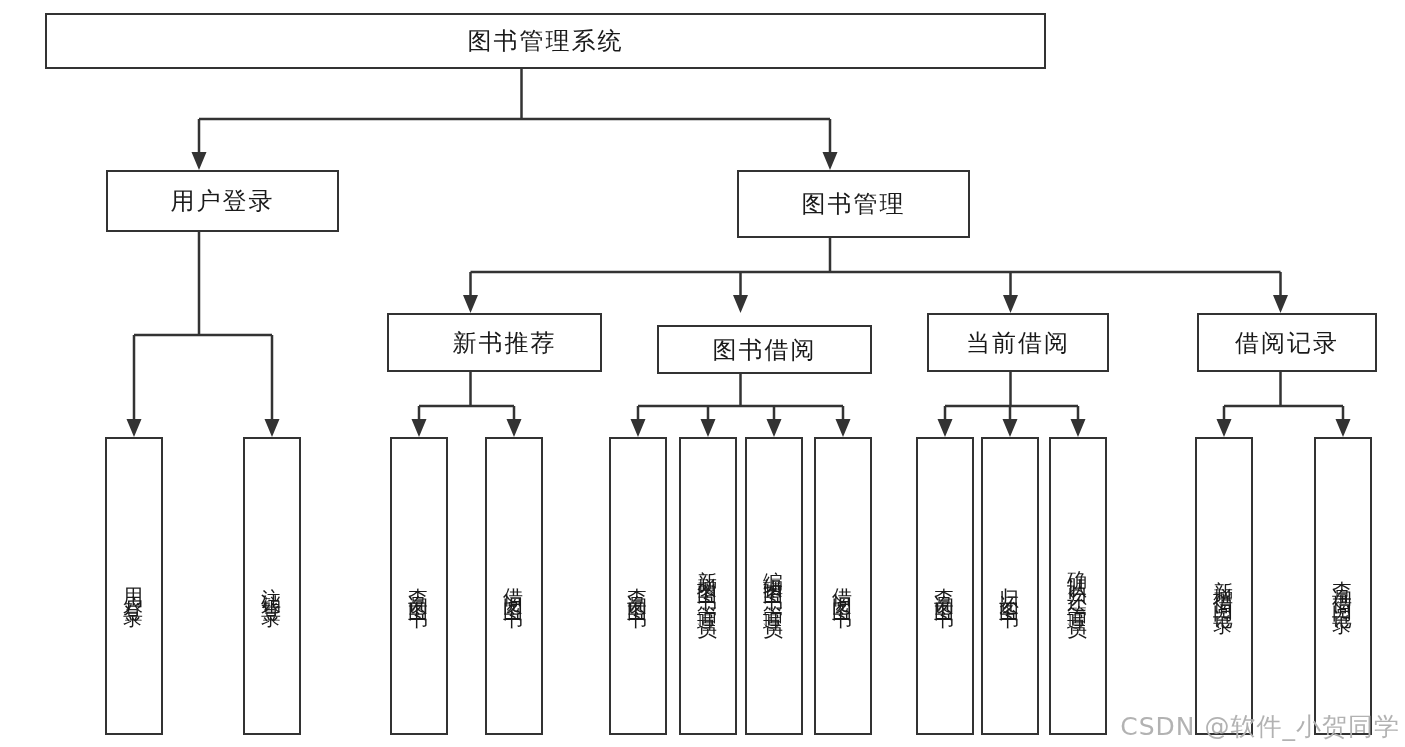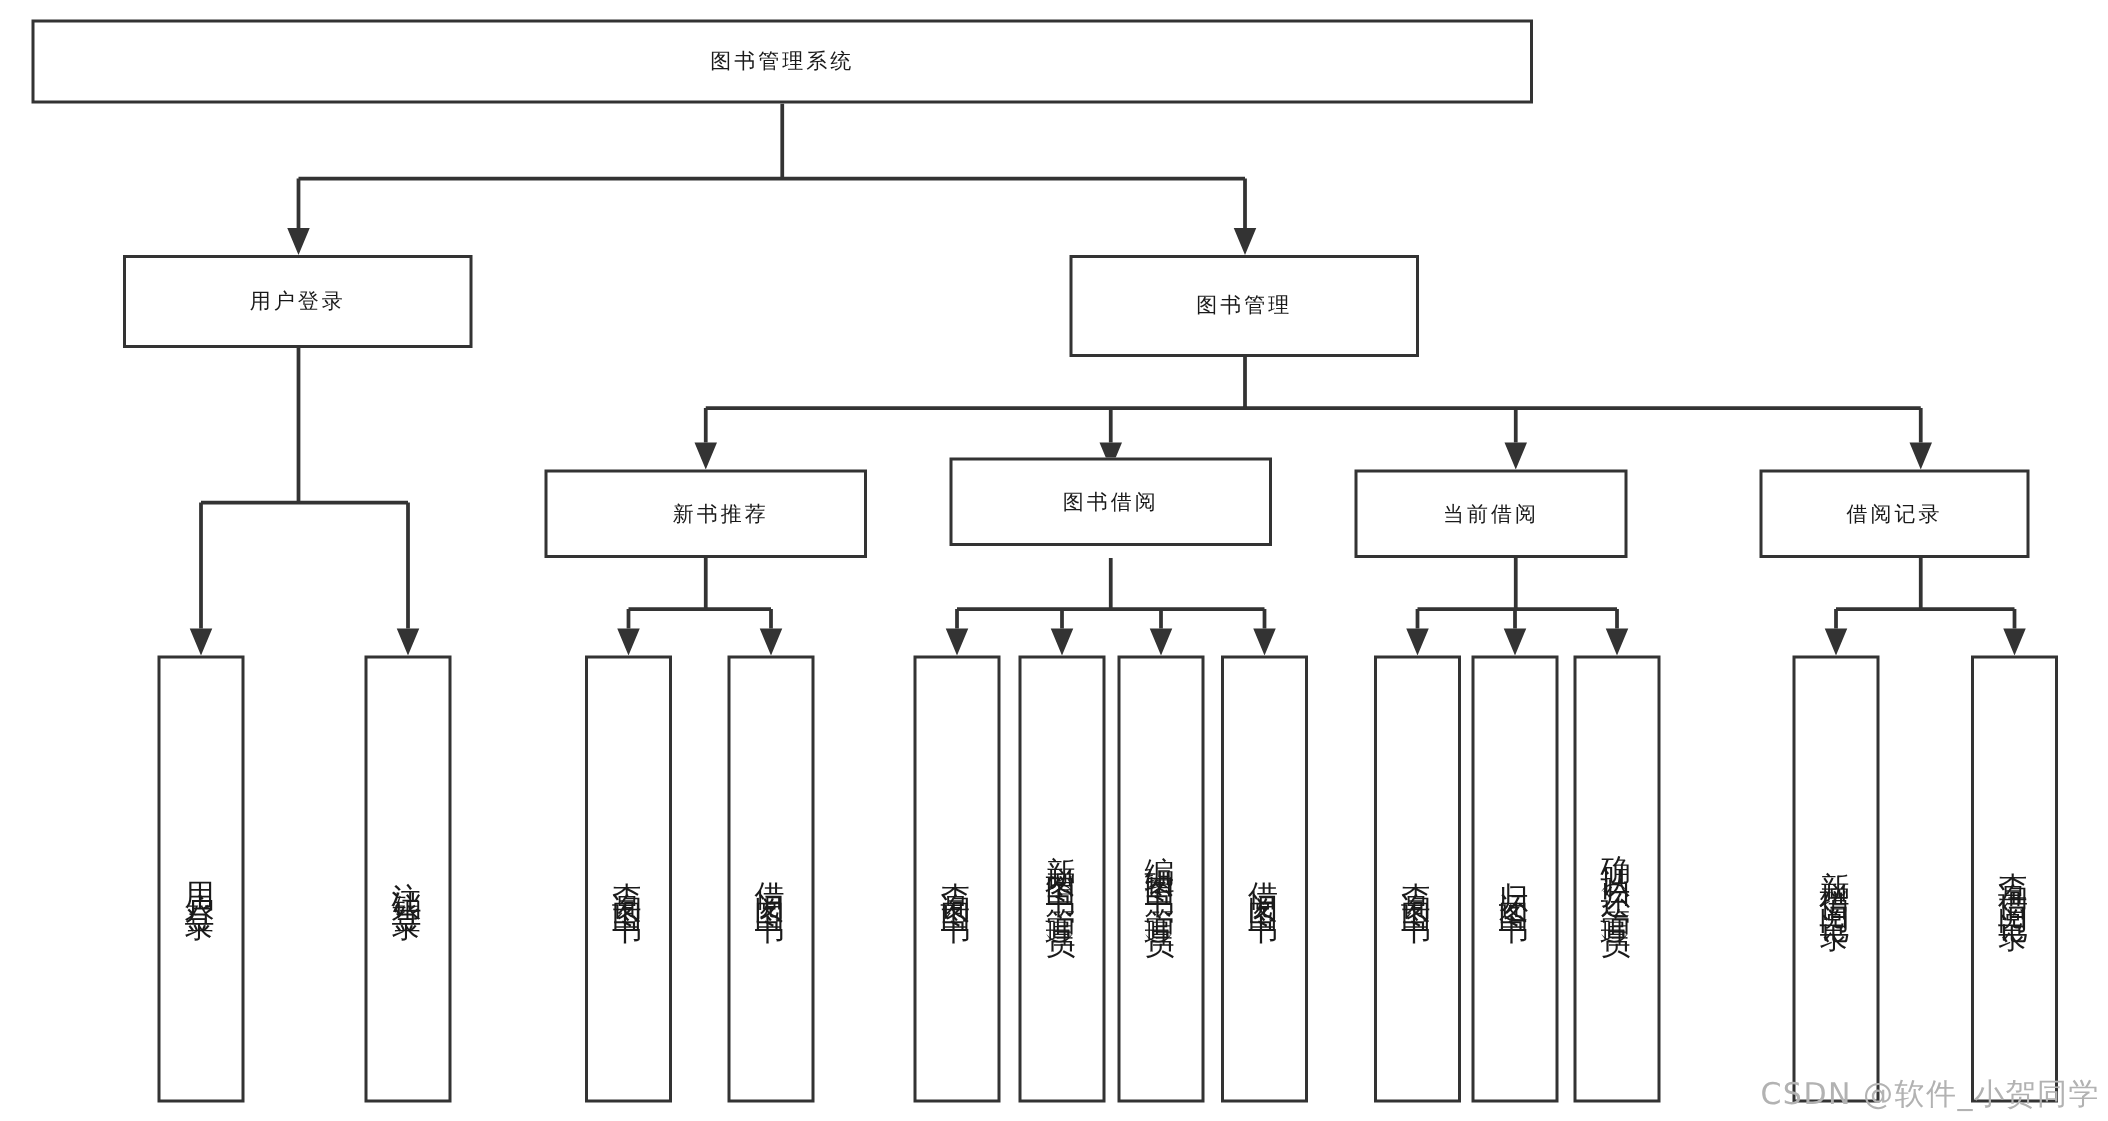--- a/index.html
+++ b/index.html
@@ -41,34 +41,35 @@
     box-sizing:border-box;
     background:var(--background);
     border:2.5px solid var(--box-border);
     color:var(--text);
     display:flex;
     align-items:center;
     justify-content:center;
     white-space:nowrap;
   }
   .hbox{
-    font-size:14px;
+    font-size:24px;
     letter-spacing:2px;
+    margin-left:24px;
   }
   .vbox{
     writing-mode:vertical-rl;
     text-orientation:mixed;
     font-size:20px;
     letter-spacing:7px;
   }
   .watermark{
     position:absolute;
     right:5px;
     bottom:4px;
-    font-size:20px;
+    font-size:25px;
     color:var(--watermark);
     letter-spacing:1px;
     z-index:5;
   }
 </style>
 </head>
 <body>
 
 <div class="canvas">
 
@@ -132,21 +133,21 @@
   </svg>
 
   <div class="hbox" style="left:21px;top:13px;width:1001px;height:56px;">图书管理系统</div>
 
   <div class="hbox" style="left:82px;top:170px;width:233px;height:62px;">用户登录</div>
 
   <div class="hbox" style="left:713px;top:170px;width:233px;height:68px;">图书管理</div>
 
   <div class="hbox" style="left:363px;top:313px;width:215px;height:59px;padding-left:20px;">新书推荐</div>
 
-  <div class="hbox" style="left:633px;top:305px;width:215px;height:59px;">图书借阅</div>
+  <div class="hbox" style="left:633px;top:325px;width:215px;height:49px;">图书借阅</div>
 
   <div class="hbox" style="left:903px;top:313px;width:182px;height:59px;">当前借阅</div>
 
   <div class="hbox" style="left:1173px;top:313px;width:180px;height:59px;">借阅记录</div>
 
   <div class="vbox" style="left:105px;top:437px;width:58px;height:298px;">用户登录</div>
 
   <div class="vbox" style="left:243px;top:437px;width:58px;height:298px;">注销登录</div>
 
   <div class="vbox" style="left:390px;top:437px;width:58px;height:298px;">查询图书</div>

